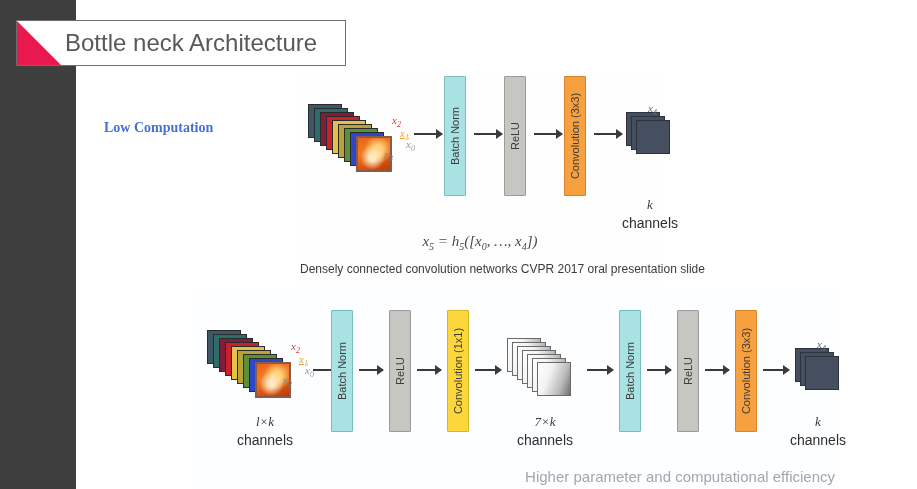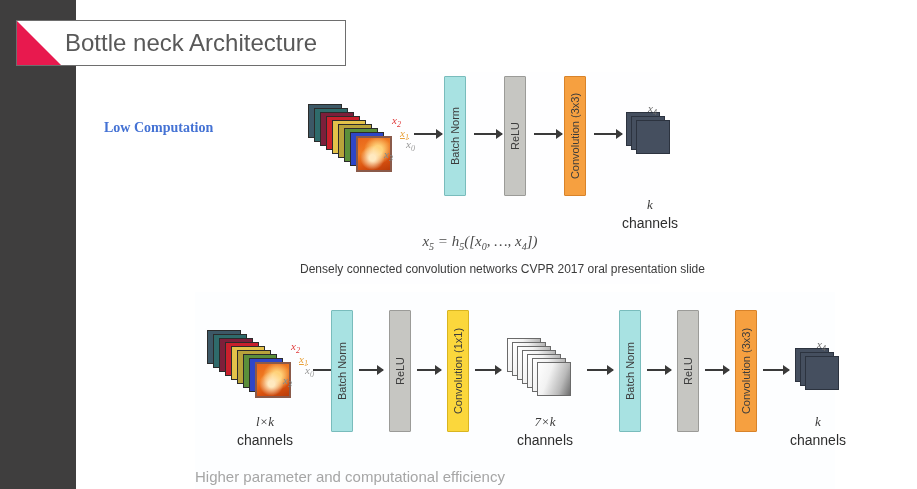--- a/index.html
+++ b/index.html
@@ -123,21 +123,21 @@
     font-family:"Liberation Serif", serif;font-style:italic;
     font-size:15px;color:#4a4a4a;
   }
   .formula sub{font-size:10px;font-style:italic;}
   .credit{
     position:absolute;left:300px;top:262px;width:360px;text-align:left;
     font-size:12px;color:#3b3b3b;font-family:"Liberation Sans", sans-serif;
     white-space:nowrap;
   }
   .bottom-caption{
-    position:absolute;left:195px;top:468px;width:640px;text-align:left;
+    position:absolute;left:195px;top:468px;width:640px;text-align:right;
     font-size:15px;color:#a6a6a6;font-family:"Liberation Sans", sans-serif;
   }
 </style>
 </head>
 <body>
 
 <div id="slide">
 
   <div class="sidebar-strip"></div>
 

